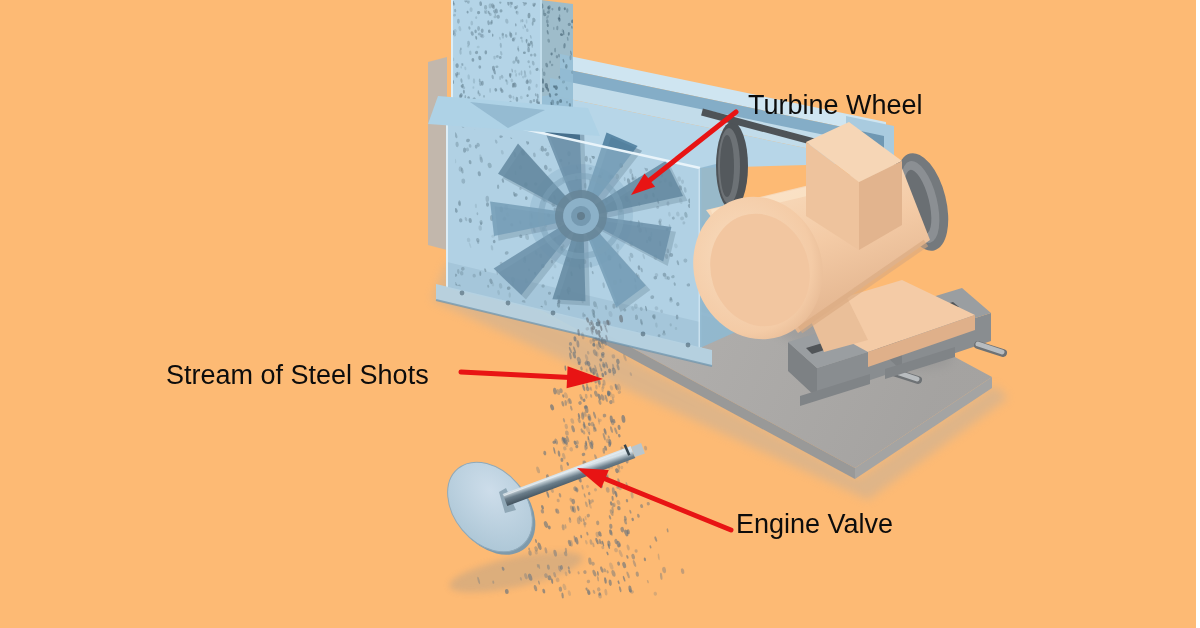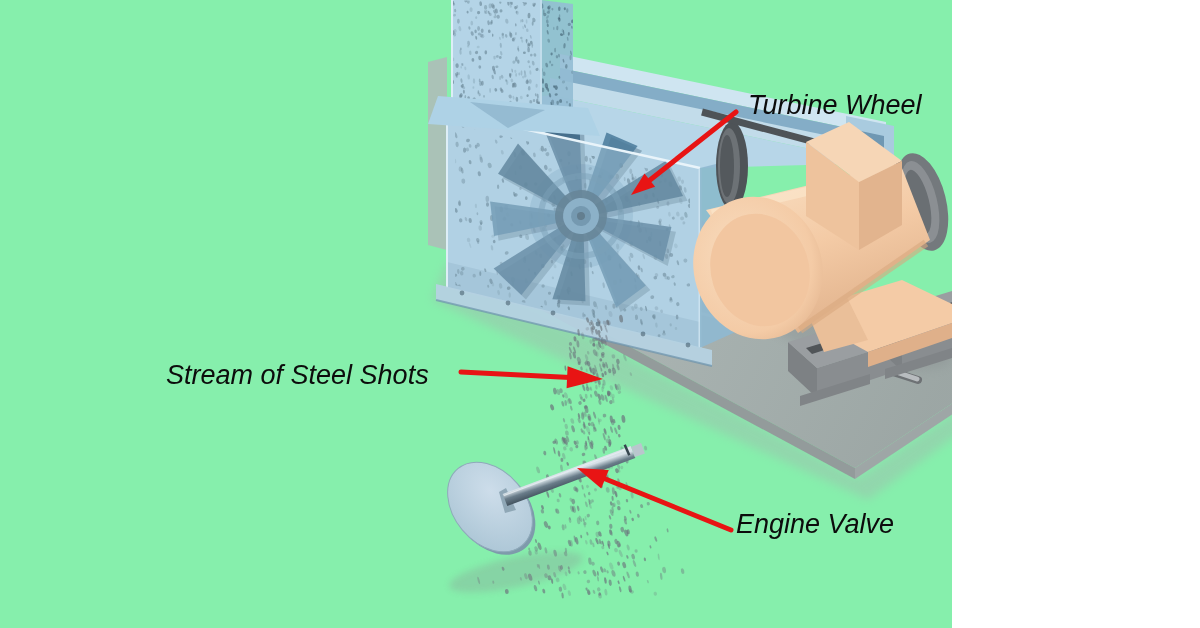--- a/index.html
+++ b/index.html
@@ -1,16 +1,16 @@
 <!DOCTYPE html>
 <html style="--arrow: #e81414; --text: #0c0c0c; --housing-light: #c6e0ee; --housing-mid: #a7cadf; --housing-dark: #84adc7; --wheel-dark: #3a6584; --motor-light: #f8ddc0; --motor-mid: #f4cba6; --motor-dark: #dfb08a; --base-gray: #a6a9ac; --rail-gray: #8f9396; --belt: #4e5357; --pulley: #74797d; --shot-gray: #6b747c; --shot-blue: #3c5a6b; --valve-light: #cdddea; --valve-mid: #a9c4d4; --stem-dark: #43535f;"><head>
 <meta charset="utf-8">
 <style>
   html,body{margin:0;padding:0;background:#ffffff;}
-  .stage{position:relative;width:952px;height:628px;background:#86efac;overflow:hidden;font-style:italic;}
+  .stage{position:relative;width:1196px;height:628px;background:#fdba74;overflow:hidden;}
   svg{position:absolute;left:0;top:0;}
   .lbl{font-family:"Liberation Sans", sans-serif;font-size:27px;fill:var(--text,#0c0c0c);}
   .arrowline{stroke:var(--arrow,#e61717);stroke-width:5;stroke-linecap:round;fill:none;}
   .arrowhead{fill:var(--arrow,#e61717);}
 </style>
 </head>
 <body>
 
 <div class="stage">
 <svg width="1200" height="628" viewBox="0 0 1200 628">

